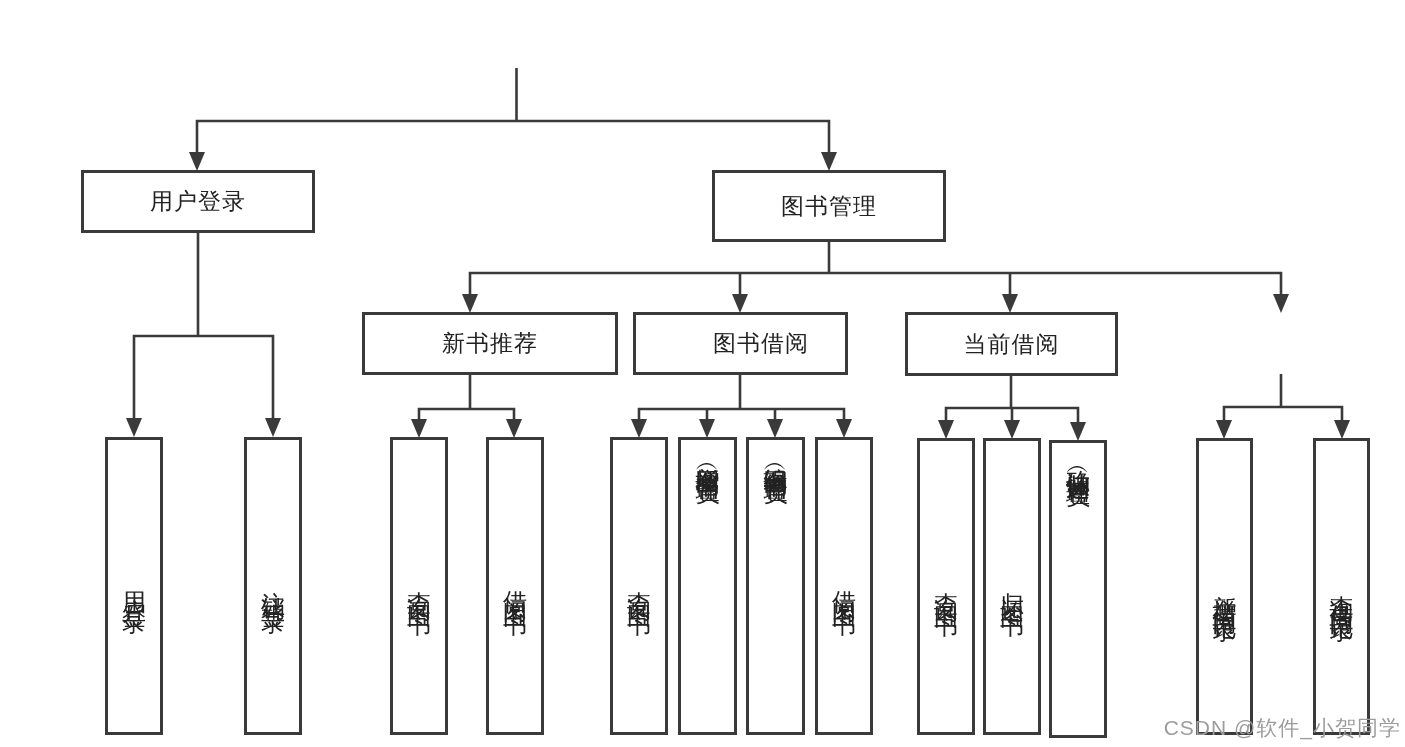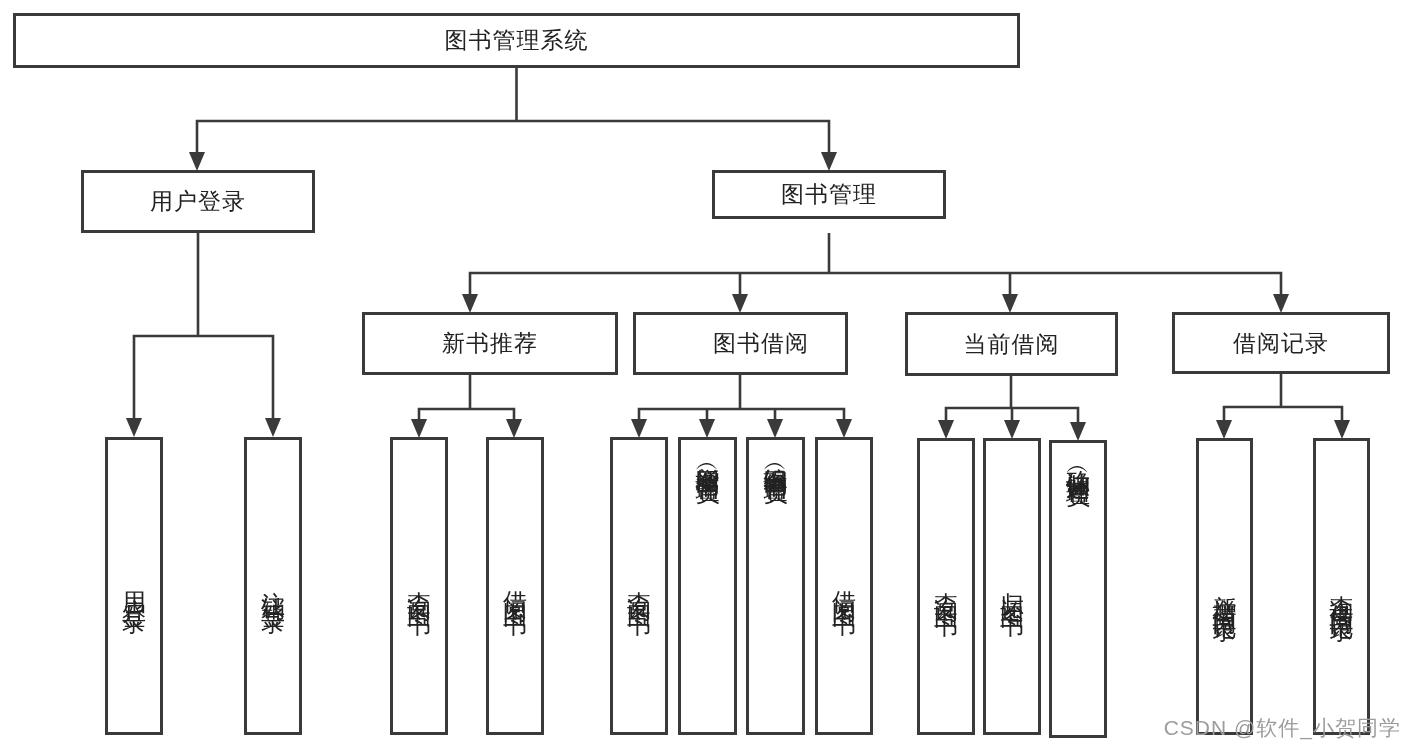--- a/index.html
+++ b/index.html
@@ -93,29 +93,27 @@
       <polygon points="767,419 783,419 775,438"></polygon>
       <polygon points="836,419 852,419 844,438"></polygon>
       <polygon points="938,420 954,420 946,439"></polygon>
       <polygon points="1004,420 1020,420 1012,439"></polygon>
       <polygon points="1070,422 1086,422 1078,441"></polygon>
       <polygon points="1216,420 1232,420 1224,439"></polygon>
       <polygon points="1334,420 1350,420 1342,439"></polygon>
     </g>
   </svg>
 
-  <div class="node hbox" style="left:13px; top:13px; width:1007px; height:55px;">图书管理系统</div>
 
   <div class="node hbox" style="left:81px; top:170px; width:234px; height:63px;">用户登录</div>
-  <div class="node hbox" style="left:712px; top:170px; width:234px; height:49px;font-family:Liberation Mono, monospace;">图书管理</div>
+  <div class="node hbox" style="left:712px; top:170px; width:234px; height:72px;font-family:Liberation Mono, monospace;">图书管理</div>
 
   <div class="node hbox" style="left:362px; top:312px; width:256px; height:63px;">新书推荐</div>
   <div class="node hbox" style="left:633px; top:312px; width:215px; height:63px;padding-left:41px;">图书借阅</div>
   <div class="node hbox" style="left:905px; top:312px; width:213px; height:64px;">当前借阅</div>
-  <div class="node hbox" style="left:1172px; top:312px; width:218px; height:62px;">借阅记录</div>
 
   <div class="node vbox" style="left:105px; top:437px; width:58px; height:298px;">用户登录</div>
   <div class="node vbox" style="left:244px; top:437px; width:58px; height:298px;">注销登录</div>
 
   <div class="node vbox" style="left:390px; top:437px; width:58px; height:298px;">查询图书</div>
   <div class="node vbox" style="left:486px; top:437px; width:58px; height:298px;">借阅图书</div>
 
   <div class="node vbox" style="left:610px; top:437px; width:58px; height:298px;">查询图书</div>
   <div class="node vbox long" style="left:678px; top:437px; width:59px; height:298px;">新增图书（管理员）</div>
   <div class="node vbox long" style="left:746px; top:437px; width:59px; height:298px;">编辑图书（管理员）</div>

